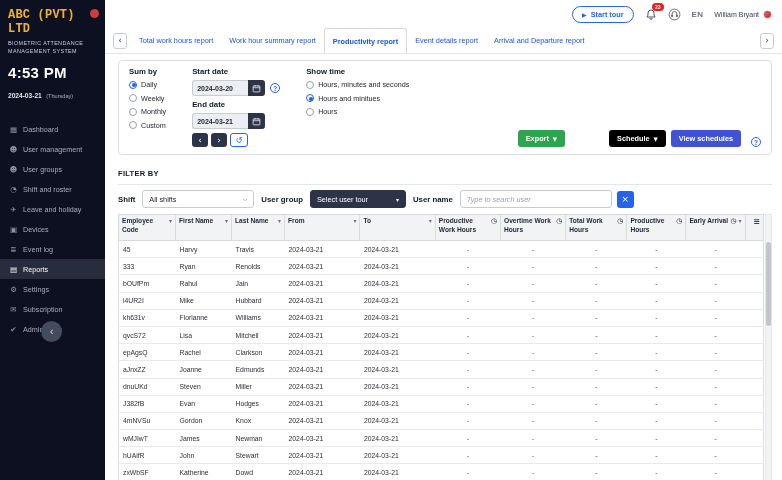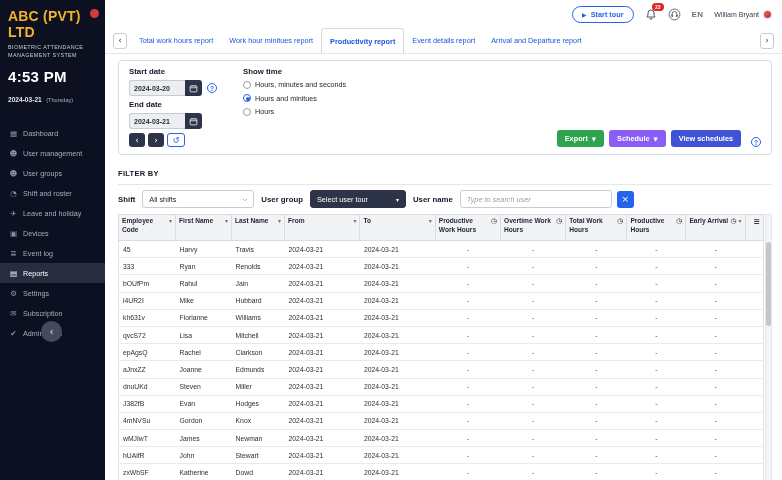--- a/index.html
+++ b/index.html
@@ -4,21 +4,21 @@
 <style>
   *{margin:0;padding:0;box-sizing:border-box;}
   html,body{width:782px;height:480px;}
   body{font-family:"Liberation Sans",sans-serif;background:#fff;position:relative;overflow:hidden;color:#23272f;}
   button{font-family:inherit;border:none;background:none;cursor:pointer;}
   .glyph{font-family:"DejaVu Sans",sans-serif;}
 
   
   .sidebar{position:absolute;left:0;top:0;width:105px;height:480px;background:#0c1020;z-index:5;}
   .brand{padding:8px 8px 4px;position:relative;}
-  .company{color:#f0b429;font-size:14px;font-weight:bold;letter-spacing:.2px;}
+  .company{color:#f0b429;font-size:12px;font-weight:bold;letter-spacing:.2px;font-family:Liberation Mono, monospace;}
   .sub{color:#c9ced9;font-size:5.4px;margin-top:3px;letter-spacing:.4px;line-height:1.5;}
   .logo{position:absolute;right:6px;top:9px;width:9px;height:9px;border-radius:50%;background:#d23b3b;}
   .clock{padding:5px 8px 8px;}
   .time{color:#fff;font-size:15px;font-weight:bold;letter-spacing:.3px;}
   .dateline{margin-top:3px;}
   .date{color:#e2e6ec;font-size:6.6px;font-weight:bold;}
   .day{color:#aab1bf;font-size:5.6px;}
   .nav{margin-top:9px;}
   .side-item{display:flex;align-items:center;gap:5px;padding:5.5px 9px;color:#a7aebc;font-size:7.2px;cursor:pointer;}
   .side-item .s-icon{width:9px;font-size:7.5px;color:#8c94a6;text-align:center;flex:none;}
@@ -56,21 +56,21 @@
   .date-row{display:flex;align-items:center;margin-bottom:4px;}
   .date-input{display:inline-flex;align-items:center;width:56px;height:16px;border:1px solid #c6ccd4;border-right:none;border-radius:3px 0 0 3px;background:#eceef1;font-size:7px;font-weight:bold;color:#1f2430;padding:0 4px;}
   .cal-btn{width:17px;height:16px;background:#2e3447;border-radius:0 3px 3px 0;display:flex;align-items:center;justify-content:center;}
   .help-circle{width:10px;height:10px;border:1px solid #2563eb;color:#2563eb;border-radius:50%;font-size:6.5px;font-weight:bold;display:inline-flex;align-items:center;justify-content:center;flex:none;margin-left:5px;background:#fff;}
   .nav-row{display:flex;gap:3px;margin-top:3px;}
   .nav-btn{width:16px;height:14px;background:#2e3447;color:#fff;border-radius:3px;font-size:9px;line-height:12px;}
   .refresh-btn{width:18px;height:14px;border:1px solid #2563eb;color:#2563eb;border-radius:3px;font-size:8.5px;background:#fff;line-height:11px;}
   .actions{margin-left:auto;display:flex;align-items:flex-end;gap:5px;padding-top:1px;}
   .btn{display:inline-flex;align-items:center;gap:4px;color:#fff;font-size:7.3px;font-weight:bold;padding:0 8px;border-radius:3px;height:17px;}
   .btn.green{background:#2ea44f;}
-  .btn.amber{background:#8b5cf6;}
+  .btn.amber{background:#000000;margin-left:39px;}
   .btn.indigo{background:#4053d6;}
   .caret{font-size:5.5px;}
 
   
   .filter-by{margin:7px 10px 0 13px;}
   .fb-label{font-size:7.5px;font-weight:bold;color:#111827;letter-spacing:.3px;}
   .fb-line{margin-top:4px;border-top:1px solid #e3e6ea;}
   .controls{margin:5px 10px 0 13px;display:flex;align-items:center;gap:7px;}
   .ctl-label{font-size:7.8px;font-weight:bold;color:#111827;flex:none;}
   .select{display:flex;align-items:center;justify-content:space-between;width:112px;height:18px;border:1px solid #c6ccd4;border-radius:3px;background:#fff;font-size:7.3px;color:#23272f;padding:0 6px;cursor:pointer;}
@@ -199,29 +199,50 @@
     <span class="user">
       <span>William Bryant</span>
       <span class="flag"></span>
     </span>
   </header>
 
   <div class="tabbar">
     <button class="pager glyph">‹</button>
     <div class="tabs">
         <button class="tab">Total work hours report</button>
-        <button class="tab">Work hour minitues report</button>
+        <button class="tab">Work hour summary report</button>
         <button class="tab active">Productivity report</button>
         <button class="tab">Event details report</button>
         <button class="tab">Arrival and Departure report</button>
       </div>
     <button class="pager glyph">›</button>
   </div>
 
   <section class="panel">
+    <div>
+      <div class="grp-label">Sum by</div>
+      <div>
+          <label class="radio-row">
+    <span class="radio checked"></span>
+    <span class="r-label">Daily</span>
+  </label>
+          <label class="radio-row">
+    <span class="radio"></span>
+    <span class="r-label">Weekly</span>
+  </label>
+          <label class="radio-row">
+    <span class="radio"></span>
+    <span class="r-label">Monthly</span>
+  </label>
+          <label class="radio-row">
+    <span class="radio"></span>
+    <span class="r-label">Custom</span>
+  </label>
+        </div>
+    </div>
 
     <div>
       <div class="grp-label">Start date</div>
       <div class="date-row">
         <span class="date-input">2024-03-20</span>
         <button class="cal-btn">
           <svg width="9" height="9" viewBox="0 0 24 24">
               <rect x="3" y="5" width="18" height="16" rx="2" fill="none" stroke="#fff" stroke-width="2"></rect>
               <path d="M3 10h18M8 3v4M16 3v4" stroke="#fff" stroke-width="2" fill="none"></path>
             </svg>

